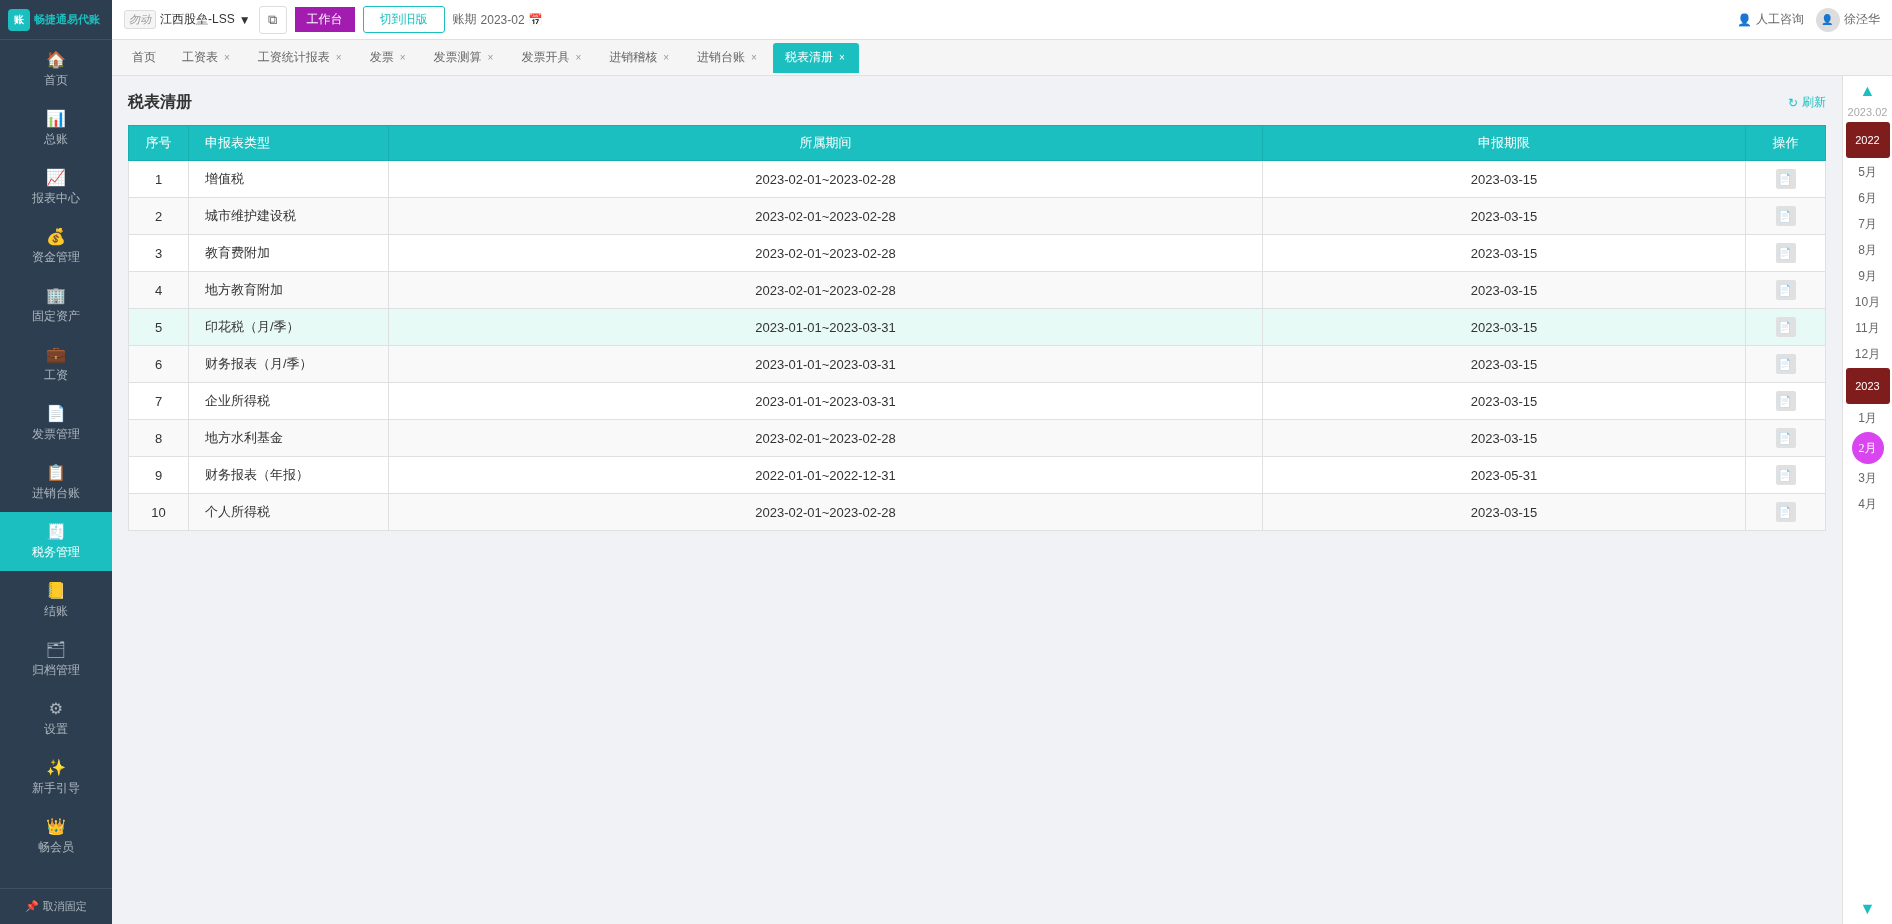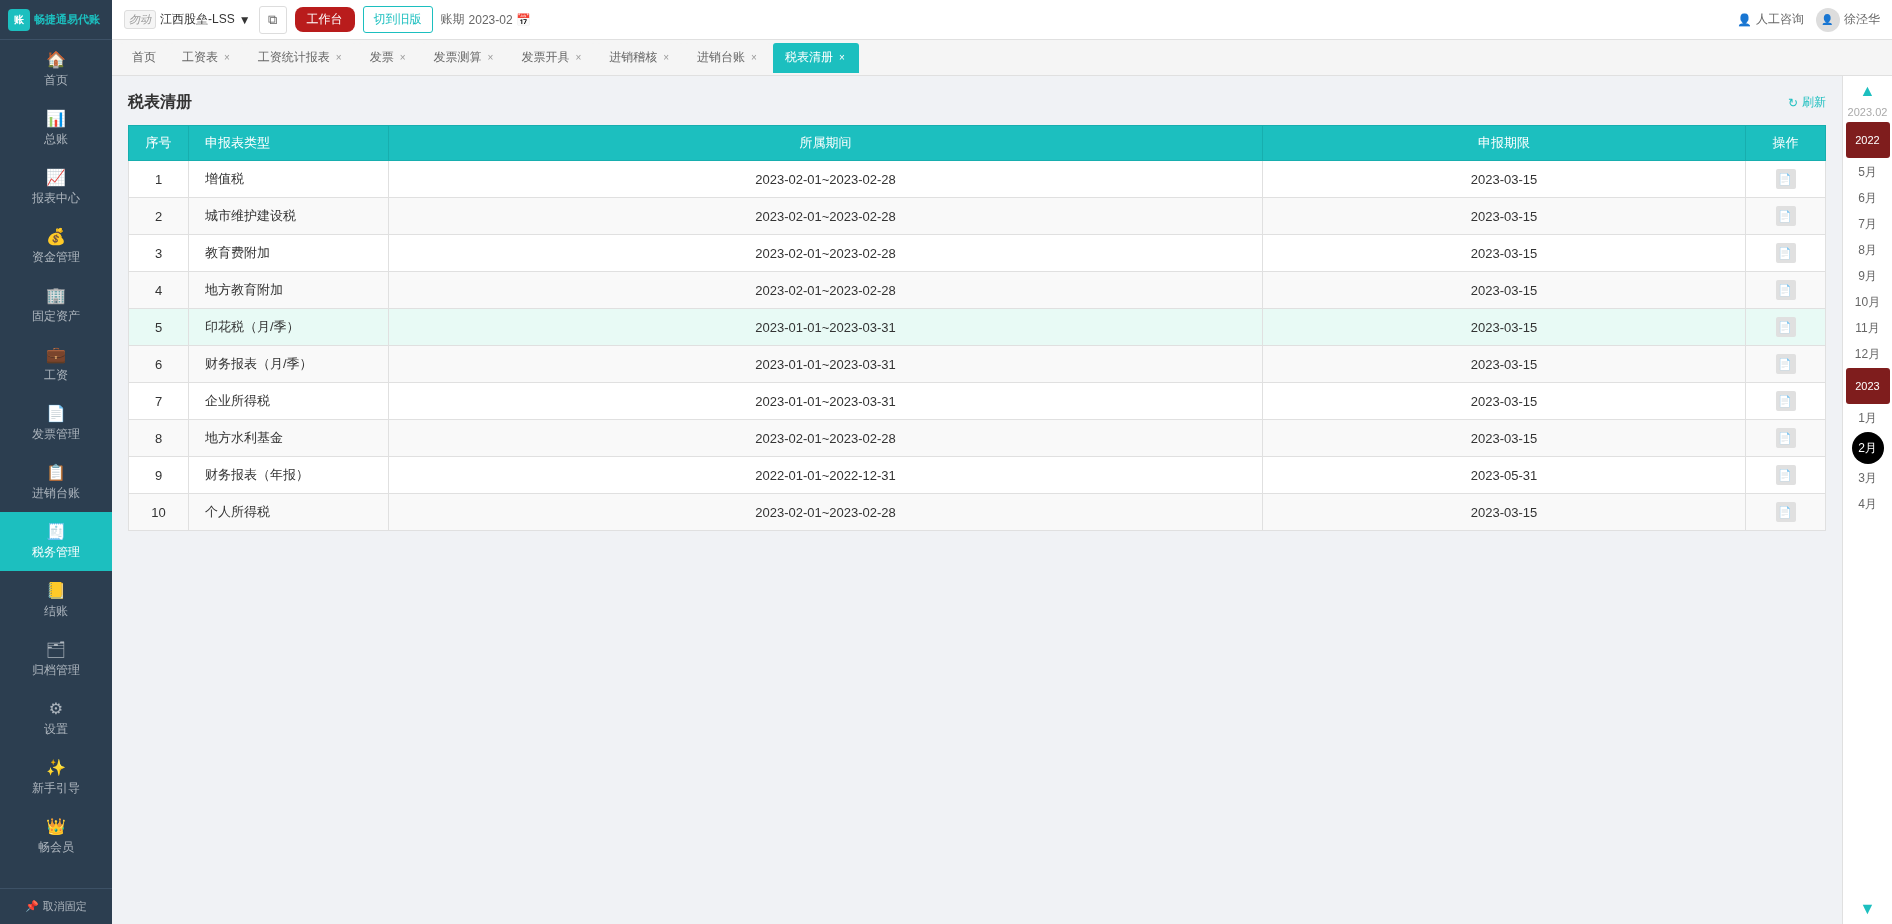--- a/index.html
+++ b/index.html
@@ -99,34 +99,34 @@
     .topbar-icon-btn {
       width: 28px; height: 28px;
       border: 1px solid #ddd;
       border-radius: 3px;
       background: #fff;
       display: flex; align-items: center; justify-content: center;
       cursor: pointer;
       color: #666;
     }
     .topbar-workspace-btn {
-      background: #b91c1c;
+      background: #a21caf;
       color: #fff;
       border: none;
-      border-radius: 8px;
+      border-radius: 0;
       padding: 4px 12px;
       cursor: pointer;
       font-size: 12px;
     }
     .topbar-switch-btn {
       background: #fff;
       color: #1cbfbf;
       border: 1px solid #1cbfbf;
       border-radius: 3px;
-      padding: 4px 10px;
+      padding: 4px 16px;
       cursor: pointer;
       font-size: 12px;
     }
     .topbar-period {
       display: flex;
       align-items: center;
       gap: 4px;
       font-size: 12px;
       color: #666;
     }
@@ -285,25 +285,26 @@
       height: 24px;
       display: flex;
       align-items: center;
       justify-content: center;
       font-size: 12px;
       color: #666;
       cursor: pointer;
       border-radius: 3px;
     }
     .month-item.active {
-      background: #000000;
+      background: #d946ef;
       color: #fff;
       border-radius: 50%;
       width: 32px;
       height: 32px;
+      font-family: Liberation Serif, serif;
     }
     .month-item.year-label {
       background: #7f1d1d;
       color: #fff;
       border-radius: 3px;
       font-size: 11px;
       height: 36px;
       width: 44px;
     }
     .panel-arrow {

